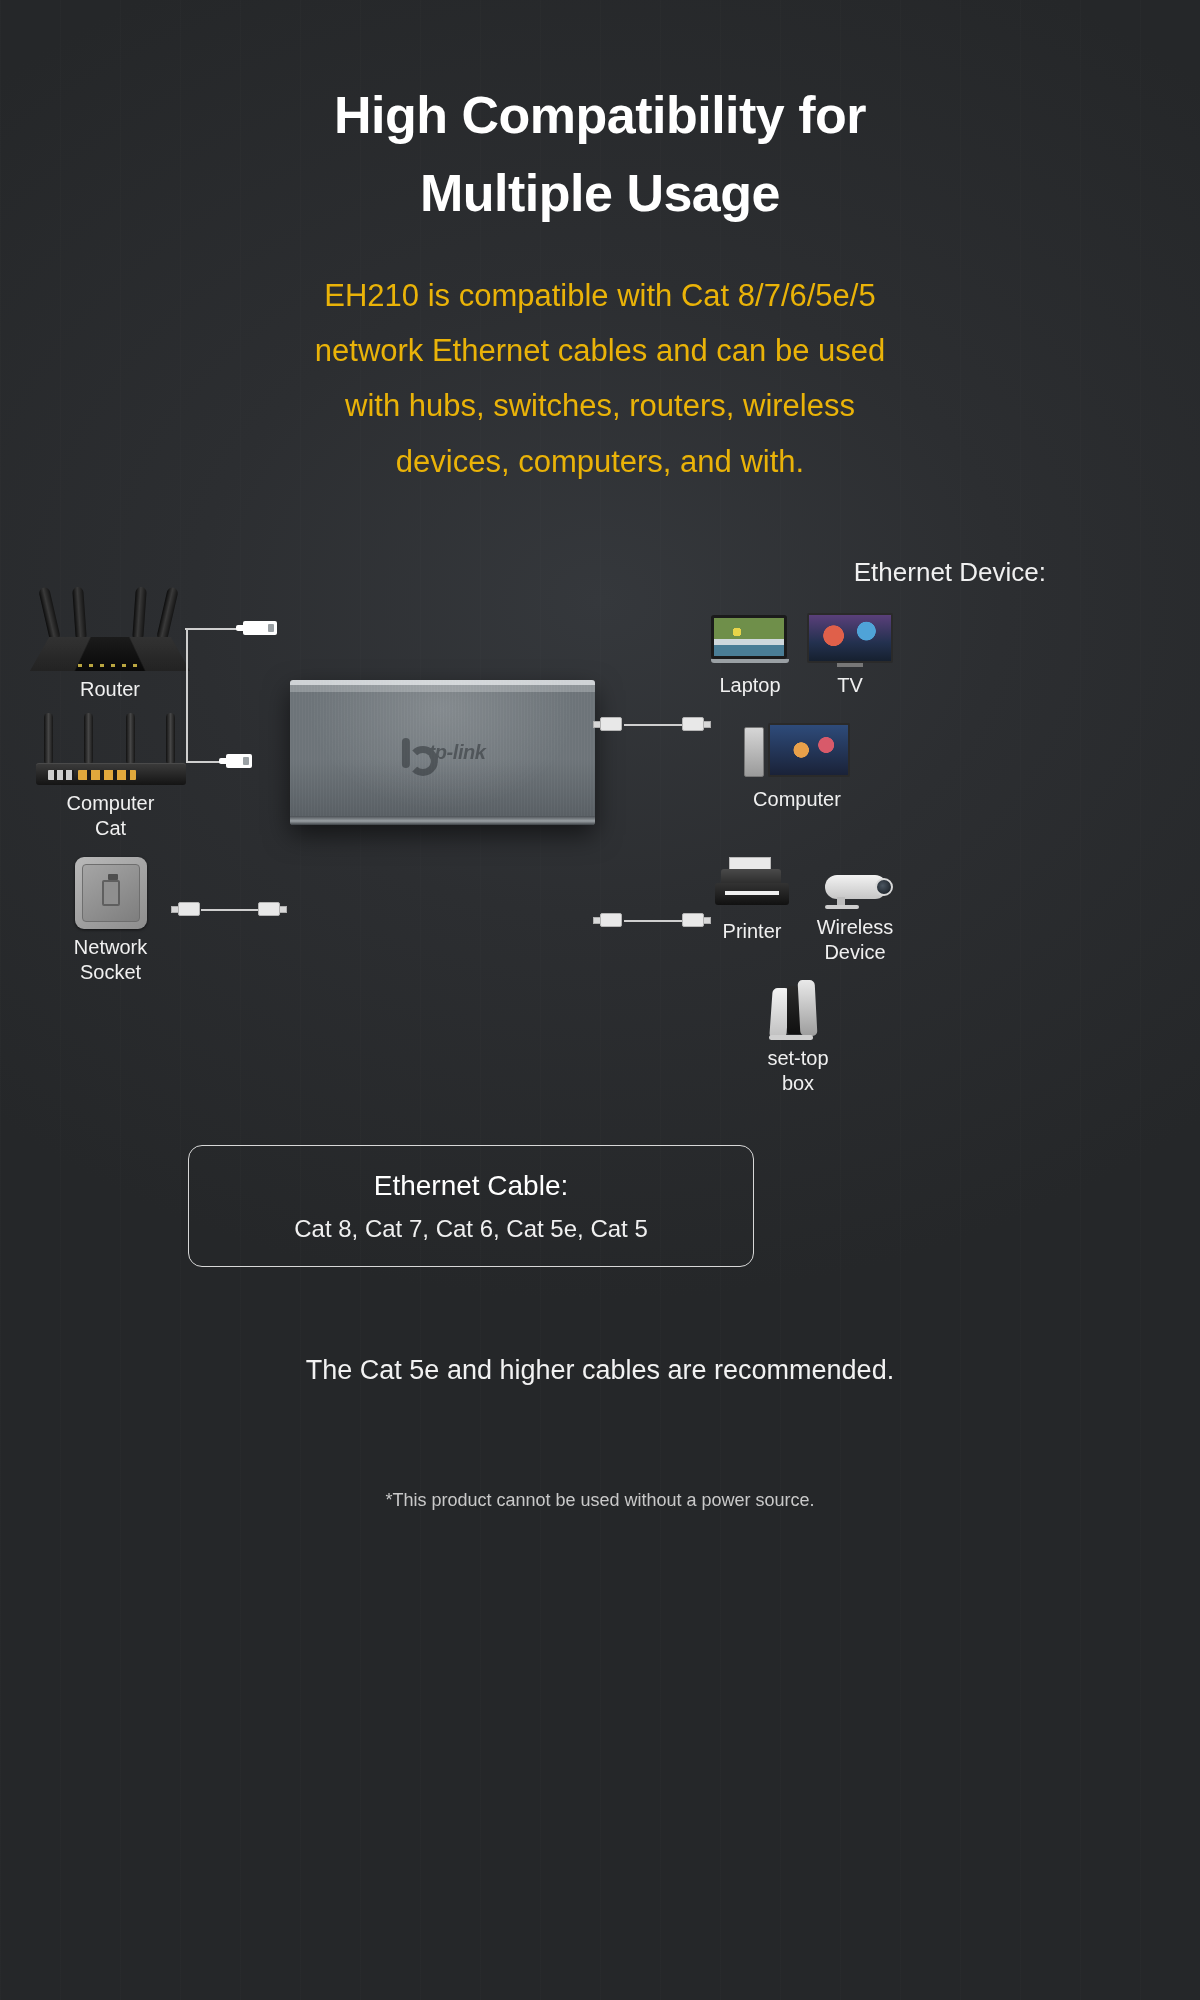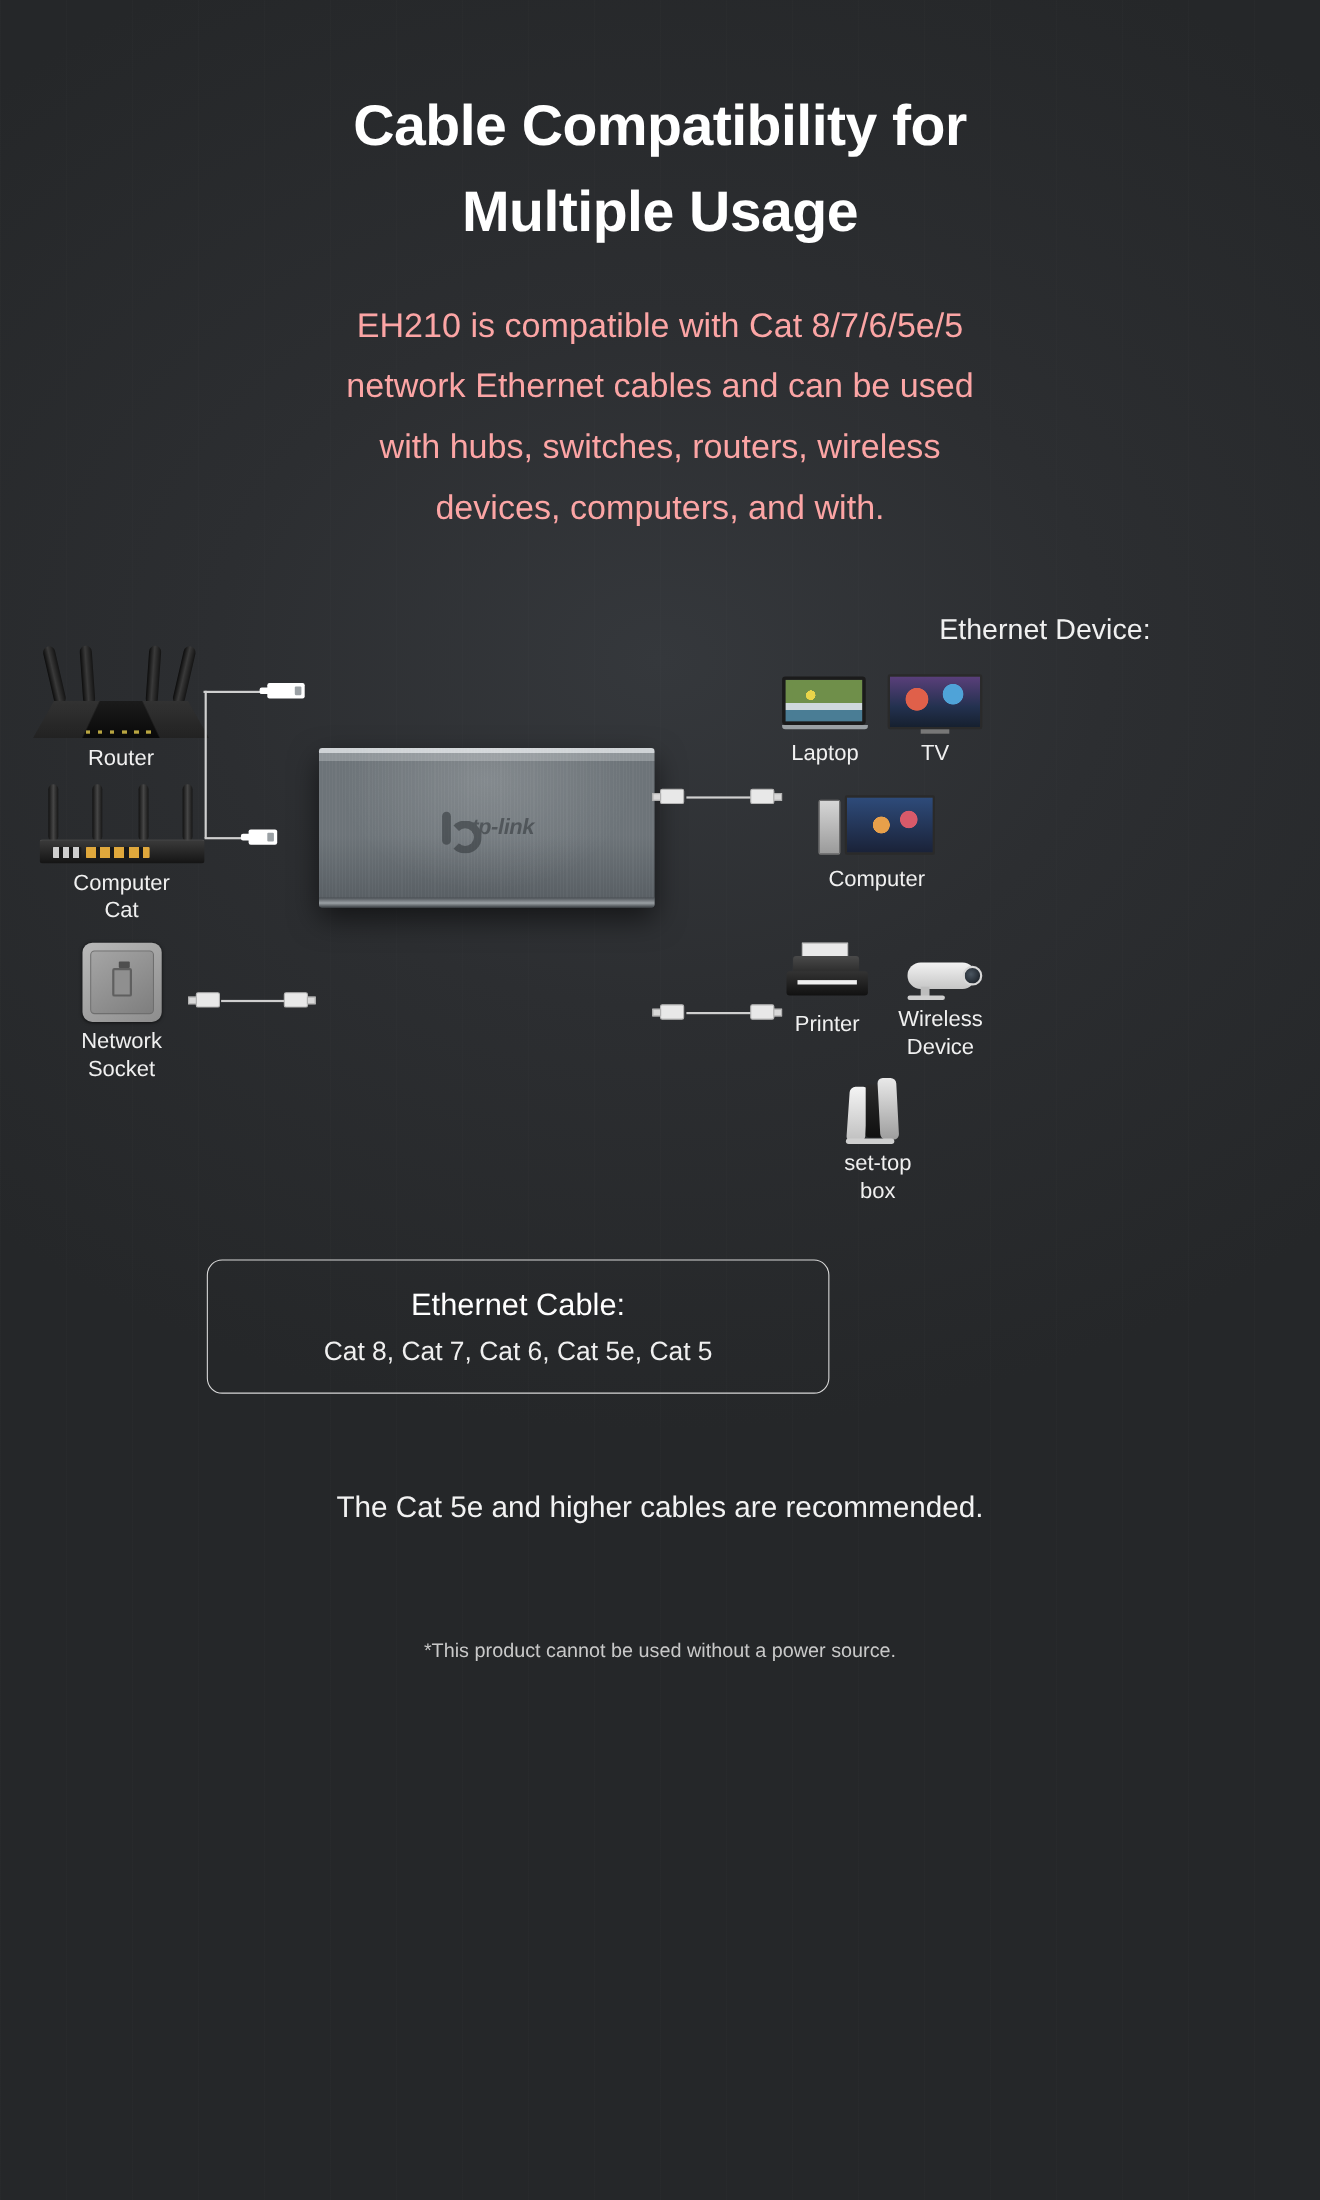--- a/index.html
+++ b/index.html
@@ -31,21 +31,21 @@
     text-align:center;
     font-size:52px; font-weight:bold; line-height:1.5;
     letter-spacing:-0.5px;
   }
   .headline span{ display:block; }
 
   
   .lede{
     position:absolute; left:50%; transform:translateX(-50%); top:268px;
     width:740px; text-align:center;
-    font-size:31px; line-height:1.78; color:#fca5a5; font-weight:300;
+    font-size:31px; line-height:1.78; color:#eab308; font-weight:300;
   }
   .lede span{ display:block; }
 
   
   .diagram{ position:absolute; left:0; top:545px; width:1052px; height:580px; }
 
   .eth-dev-title{
     position:absolute; right:6px; top:12px;
     font-size:26px; color:#f0f0f0; white-space:nowrap;
   }
@@ -300,21 +300,21 @@
     font-size:18px; color:#c9c9c9;
   }
 </style>
 </head>
 <body>
 
 <div class="page"></div>
 <div class="vstripes"></div>
 
 <div class="headline">
-  <span>Cable Compatibility for</span>
+  <span>High Compatibility for</span>
   <span>Multiple Usage</span>
 </div>
 
 <div class="lede">
   <span>EH210 is compatible with Cat 8/7/6/5e/5</span>
   <span>network Ethernet cables and can be used</span>
   <span>with hubs, switches, routers, wireless</span>
   <span>devices, computers, and with.</span>
 </div>
 

